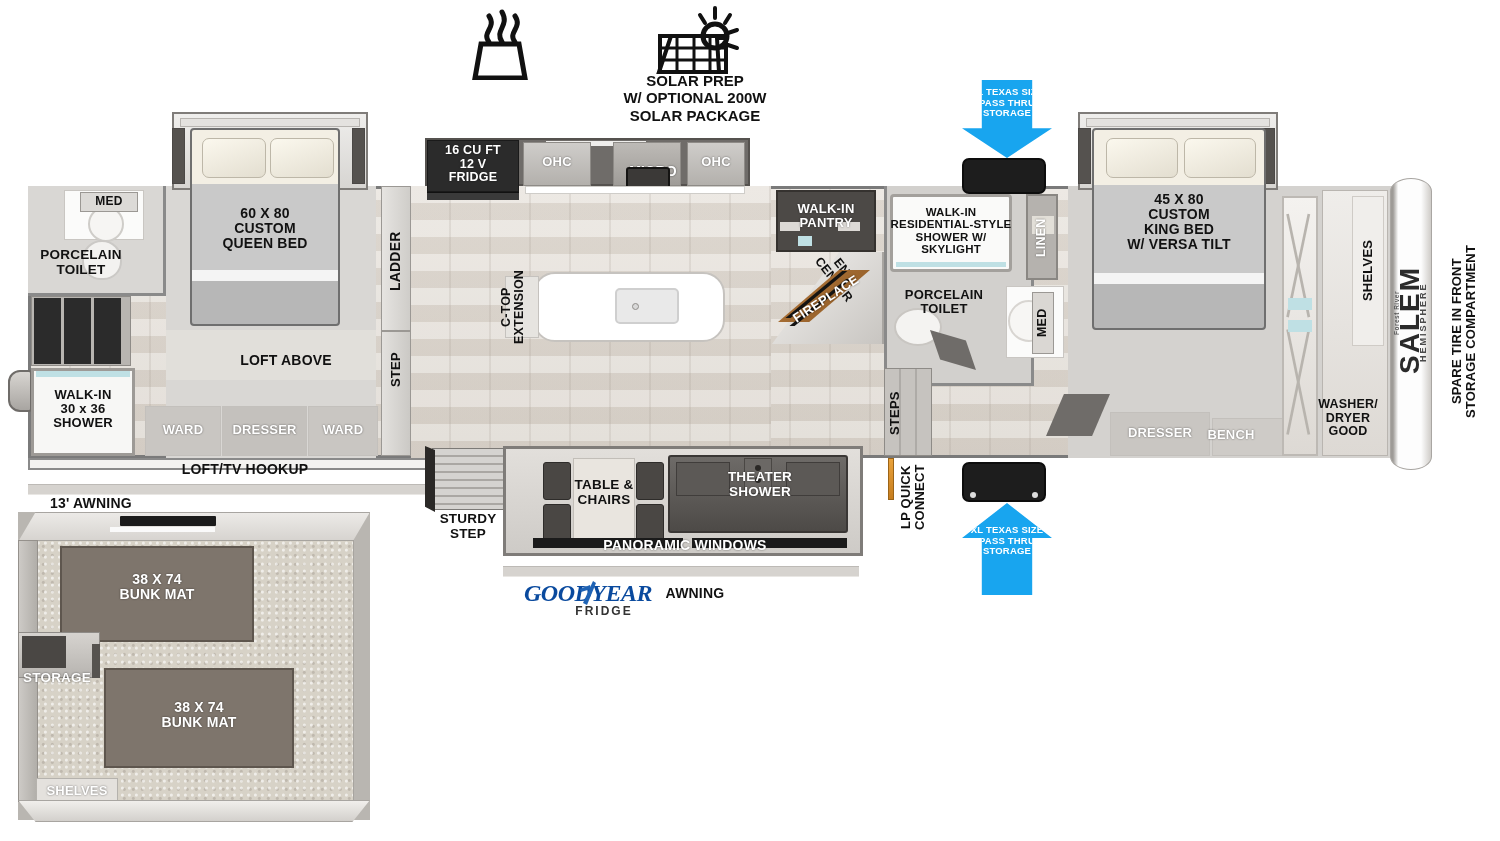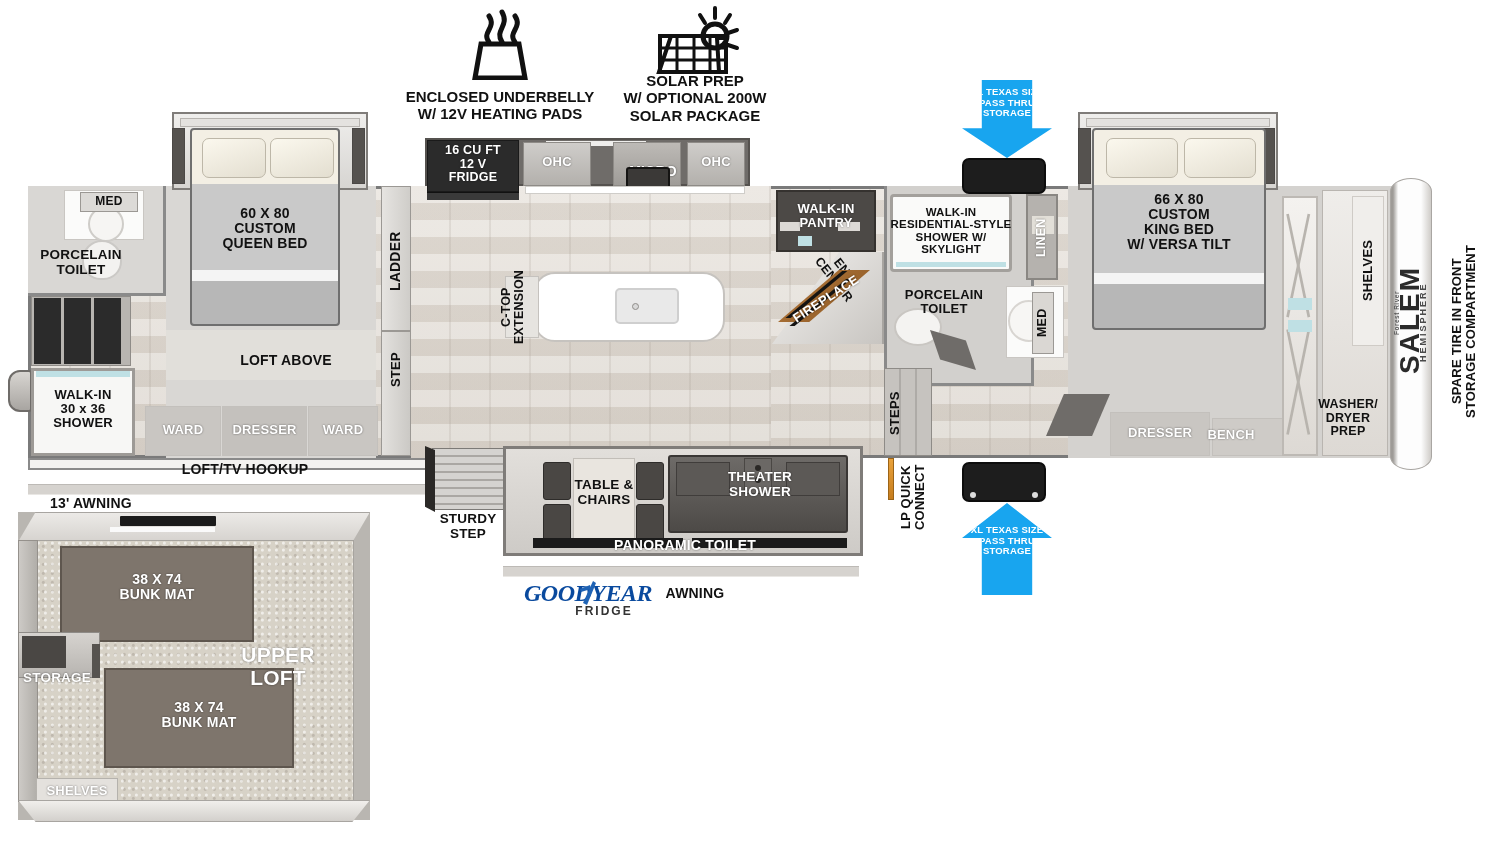--- a/index.html
+++ b/index.html
@@ -75,24 +75,20 @@
 
 <div id="stage">
 
   <div class="abs" style="left:455px;top:8px;width:90px;height:72px;">
     <svg viewBox="0 0 90 72" width="90" height="72">
       <path d="M20 70 L26 36 L64 36 L70 70 Z" fill="none" stroke="#111" stroke-width="5"></path>
       <path d="M34 34 C26 24 42 20 34 8" fill="none" stroke="#111" stroke-width="5" stroke-linecap="round"></path>
       <path d="M47 34 C39 22 55 18 47 4" fill="none" stroke="#111" stroke-width="5" stroke-linecap="round"></path>
       <path d="M60 34 C52 24 68 20 60 8" fill="none" stroke="#111" stroke-width="5" stroke-linecap="round"></path>
     </svg>
-  </div>
-  <div class="icoLbl" style="left:400px;top:88px;width:200px;font-size:15px;">
-    <span style="white-space:pre-line;">ENCLOSED UNDERBELLY
-W/ 12V HEATING PADS</span>
   </div>
 
   <div class="abs" style="left:645px;top:6px;width:100px;height:72px;">
     <svg viewBox="0 0 100 72" width="100" height="72">
       <g stroke="#111" stroke-width="4" stroke-linecap="round">
         <line x1="70" y1="2" x2="70" y2="12"></line>
         <line x1="55" y1="9" x2="60" y2="17"></line>
         <line x1="85" y1="9" x2="80" y2="17"></line>
         <line x1="92" y1="24" x2="83" y2="27"></line>
         <line x1="92" y1="42" x2="83" y2="39"></line>
@@ -267,21 +263,21 @@
 
   <div class="abs slideTop" style="left:1078px;top:112px;width:200px;height:78px;"></div>
   <div class="abs" style="left:1086px;top:118px;width:184px;height:9px;background:#e4e2df;border:1px solid #b7b4b0;"></div>
   <div class="abs door" style="left:1078px;top:128px;width:13px;height:56px;background:#55524f;"></div>
   <div class="abs door" style="left:1262px;top:128px;width:13px;height:56px;background:#55524f;"></div>
 
   <div class="abs mattress" style="left:1092px;top:128px;width:174px;height:202px;">
     <div class="pillow" style="left:12px;top:8px;width:70px;height:38px;"></div>
     <div class="pillow" style="left:90px;top:8px;width:70px;height:38px;"></div>
   </div>
-  <div class="lbl" style="left:1092px;top:192px;width:174px;font-size:14px;"><span>66 X  80
+  <div class="lbl" style="left:1092px;top:192px;width:174px;font-size:14px;"><span>45 X  80
 CUSTOM
 KING BED
 W/ VERSA TILT</span></div>
 
   <div class="abs lightpanel" style="left:1110px;top:412px;width:100px;height:44px;background:#c9c6c2;"></div>
   <div class="lbl lblw" style="left:1110px;top:426px;width:100px;font-size:13px;"><span>DRESSER</span></div>
 
   <div class="abs lightpanel" style="left:1212px;top:418px;width:78px;height:38px;background:#cecbc7;"></div>
   <div class="lbl lblw" style="left:1192px;top:428px;width:78px;font-size:13px;"><span>BENCH</span></div>
 
@@ -294,21 +290,21 @@
     </svg>
   </div>
   <div class="abs" style="left:1288px;top:298px;width:24px;height:12px;background:#bfe0e4;"></div>
   <div class="abs" style="left:1288px;top:320px;width:24px;height:12px;background:#bfe0e4;"></div>
 
   <div class="abs" style="left:1322px;top:190px;width:66px;height:266px;background:linear-gradient(180deg,#efedea,#ddd9d4);border:1px solid #b9b5b0;"></div>
   <div class="abs" style="left:1352px;top:196px;width:32px;height:150px;background:#f0eeeb;border:1px solid #cfcbc6;"></div>
   <div class="lbl vert180" style="left:1352px;top:210px;width:32px;height:120px;font-size:13px;display:flex;align-items:center;justify-content:center;"><span>SHELVES</span></div>
   <div class="lbl" style="left:1310px;top:398px;width:76px;font-size:12.5px;"><span>WASHER/
 DRYER
-PREP</span></div>
+GOOD</span></div>
 
   <div class="logoCap" style="left:1390px;top:178px;width:40px;height:290px;"></div>
   <div class="logoTxt vert180" style="left:1398px;top:200px;width:24px;height:240px;font-size:28px;letter-spacing:2px;display:flex;align-items:center;justify-content:center;">
       <span>SALEM</span>
     </div>
   <div class="logoTxt vert180" style="left:1416px;top:232px;width:14px;height:180px;font-size:9px;letter-spacing:2px;display:flex;align-items:center;justify-content:center;color:#4a4a4a;">
       <span>HEMISPHERE</span>
     </div>
   <div class="logoTxt vert180" style="left:1390px;top:268px;width:12px;height:90px;font-size:6.5px;letter-spacing:.5px;display:flex;align-items:center;justify-content:center;color:#5a5a5a;">
       <span>Forest River</span>
@@ -349,21 +345,21 @@
   <div class="abs" style="left:676px;top:462px;width:54px;height:34px;background:#5c5956;border:1px solid #403d3b;"></div>
   <div class="abs" style="left:786px;top:462px;width:54px;height:34px;background:#5c5956;border:1px solid #403d3b;"></div>
   <div class="abs" style="left:744px;top:458px;width:28px;height:36px;background:#6b6865;border:1px solid #4a4744;"></div>
   <div class="abs" style="left:755px;top:465px;width:6px;height:6px;border-radius:50%;background:#2a2826;"></div>
   <div class="abs" style="left:755px;top:477px;width:6px;height:6px;border-radius:50%;background:#2a2826;"></div>
   <div class="lbl lblw" style="left:690px;top:470px;width:140px;font-size:13.5px;"><span>THEATER
 SHOWER</span></div>
 
   <div class="windowbar" style="left:533px;top:538px;width:150px;height:10px;"></div>
   <div class="windowbar" style="left:692px;top:538px;width:155px;height:10px;"></div>
-  <div class="lbl lblw" style="left:560px;top:538px;width:250px;font-size:14px;"><span>PANORAMIC TOILET</span></div>
+  <div class="lbl lblw" style="left:560px;top:538px;width:250px;font-size:14px;"><span>PANORAMIC WINDOWS</span></div>
 
   <div class="abs" style="left:888px;top:458px;width:6px;height:42px;background:linear-gradient(180deg,#e9a23b,#c67d1e);border:1px solid #9c6417;"></div>
   <div class="lbl vert180" style="left:898px;top:452px;width:30px;height:90px;font-size:13px;display:flex;align-items:center;justify-content:center;"><span>LP QUICK
 CONNECT</span></div>
 
   <div class="hr" style="left:503px;top:566px;width:356px;height:9px;"></div>
   <div class="lbl" style="left:640px;top:586px;width:110px;font-size:14px;"><span>AWNING</span></div>
 
   <div class="gyWrap" style="left:524px;top:580px;width:130px;">
     <div style="position:relative;height:28px;">
@@ -387,22 +383,20 @@
   <div class="abs" style="left:18px;top:540px;width:20px;height:262px;background:linear-gradient(90deg,#cdcac6,#b1aea9);border:1px solid #95918c;"></div>
 
   <div class="abs bunkmat" style="left:60px;top:546px;width:194px;height:96px;"></div>
   <div class="lbl lblw" style="left:60px;top:572px;width:194px;font-size:14px;"><span>38 X 74
 BUNK MAT</span></div>
 
   <div class="abs bunkmat" style="left:104px;top:668px;width:190px;height:100px;"></div>
   <div class="lbl lblw" style="left:104px;top:700px;width:190px;font-size:14px;"><span>38 X 74
 BUNK MAT</span></div>
 
-  <div class="lbl lblw" style="left:216px;top:644px;width:124px;font-size:21px;"><span>UPPER
-LOFT</span></div>
 
   <div class="abs" style="left:18px;top:632px;width:82px;height:46px;background:linear-gradient(180deg,#d6d3cf,#b7b4b0);border:1px solid #8e8b87;"></div>
   <div class="abs" style="left:22px;top:636px;width:44px;height:32px;background:#4a4744;"></div>
   <div class="lbl lblw" style="left:14px;top:671px;width:86px;font-size:13.5px;"><span>STORAGE</span></div>
   <div class="abs" style="left:92px;top:644px;width:8px;height:34px;background:#56534f;"></div>
 
   <div class="abs" style="left:36px;top:778px;width:82px;height:24px;background:#e4e1dd;border:1px solid #b5b2ad;"></div>
   <div class="lbl lblw" style="left:36px;top:784px;width:82px;font-size:13px;"><span>SHELVES</span></div>
 
   <div class="abs" style="left:18px;top:800px;width:352px;height:22px;background:linear-gradient(180deg,#f1efec,#d3d0cc);border:1px solid #a8a5a1;clip-path:polygon(0 0,100% 0,95% 100%,5% 100%);"></div>

